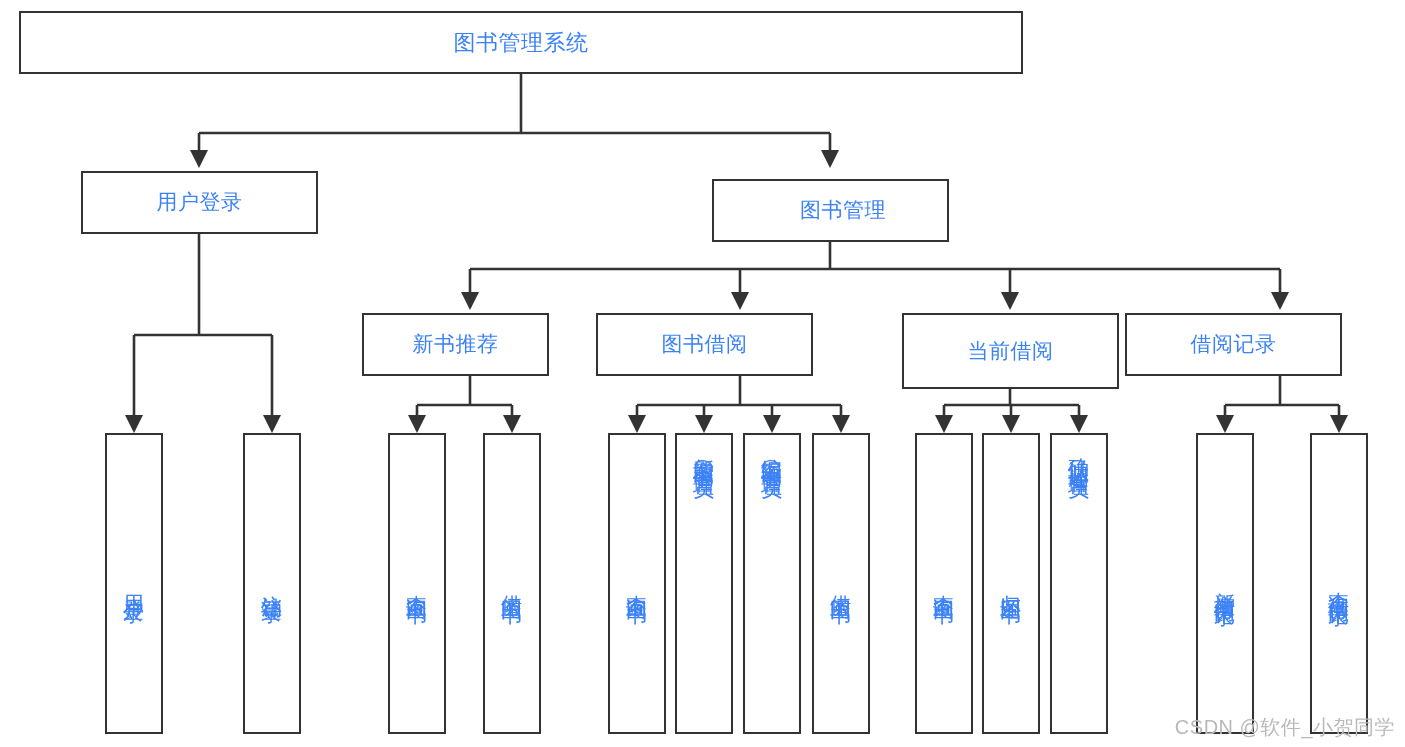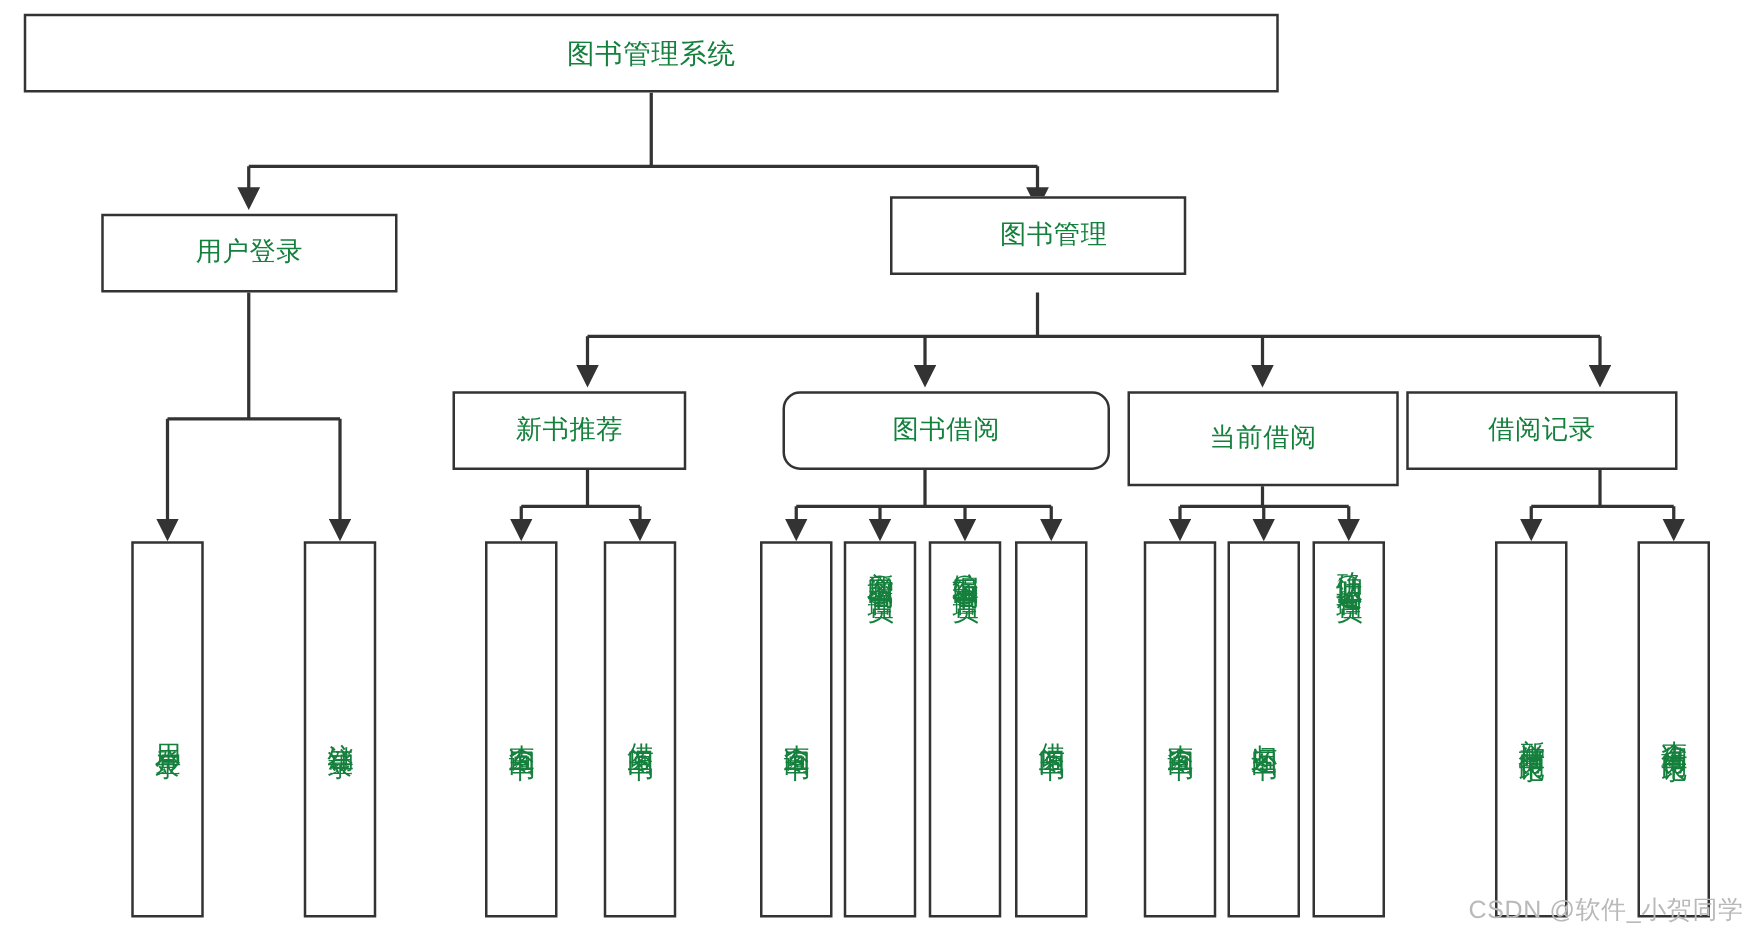--- a/index.html
+++ b/index.html
@@ -35,21 +35,21 @@
     display: flex;
     align-items: center;
     justify-content: center;
     color: #1a1a1a;
   }
   .node .label {
     font-size: 21px;
     line-height: 1.15;
     letter-spacing: 0.5px;
     white-space: nowrap;
-    color: #15803d;
+    color: #3b82f6;
   }
   .node.root .label { font-size: 22px; }
   .node.leaf {
     align-items: flex-start;
     justify-content: center;
     padding-top: 6px;
   }
   .node.leaf .label {
     writing-mode: vertical-rl;
     text-orientation: upright;
@@ -129,28 +129,28 @@
     </g>
   </svg>
 
   <div class="node root" style="left:19px; top:11px; width:1004px; height:63px;">
     <span class="label">图书管理系统</span>
   </div>
 
   <div class="node" style="left:81px; top:171px; width:237px; height:63px;">
     <span class="label">用户登录</span>
   </div>
-  <div class="node" style="left:712px; top:157px; width:237px; height:63px;padding-left:25px;">
+  <div class="node" style="left:712px; top:179px; width:237px; height:63px;padding-left:25px;">
     <span class="label">图书管理</span>
   </div>
 
   <div class="node" style="left:362px; top:313px; width:187px; height:63px;">
     <span class="label">新书推荐</span>
   </div>
-  <div class="node" style="left:626px; top:313px; width:262px; height:63px;border-radius:14px;">
+  <div class="node" style="left:596px; top:313px; width:217px; height:63px;">
     <span class="label">图书借阅</span>
   </div>
   <div class="node" style="left:902px; top:313px; width:217px; height:76px;">
     <span class="label">当前借阅</span>
   </div>
   <div class="node" style="left:1125px; top:313px; width:217px; height:63px;">
     <span class="label">借阅记录</span>
   </div>
 
   <div class="node leaf centered" style="left:105px; top:433px; width:58px; height:301px;">

